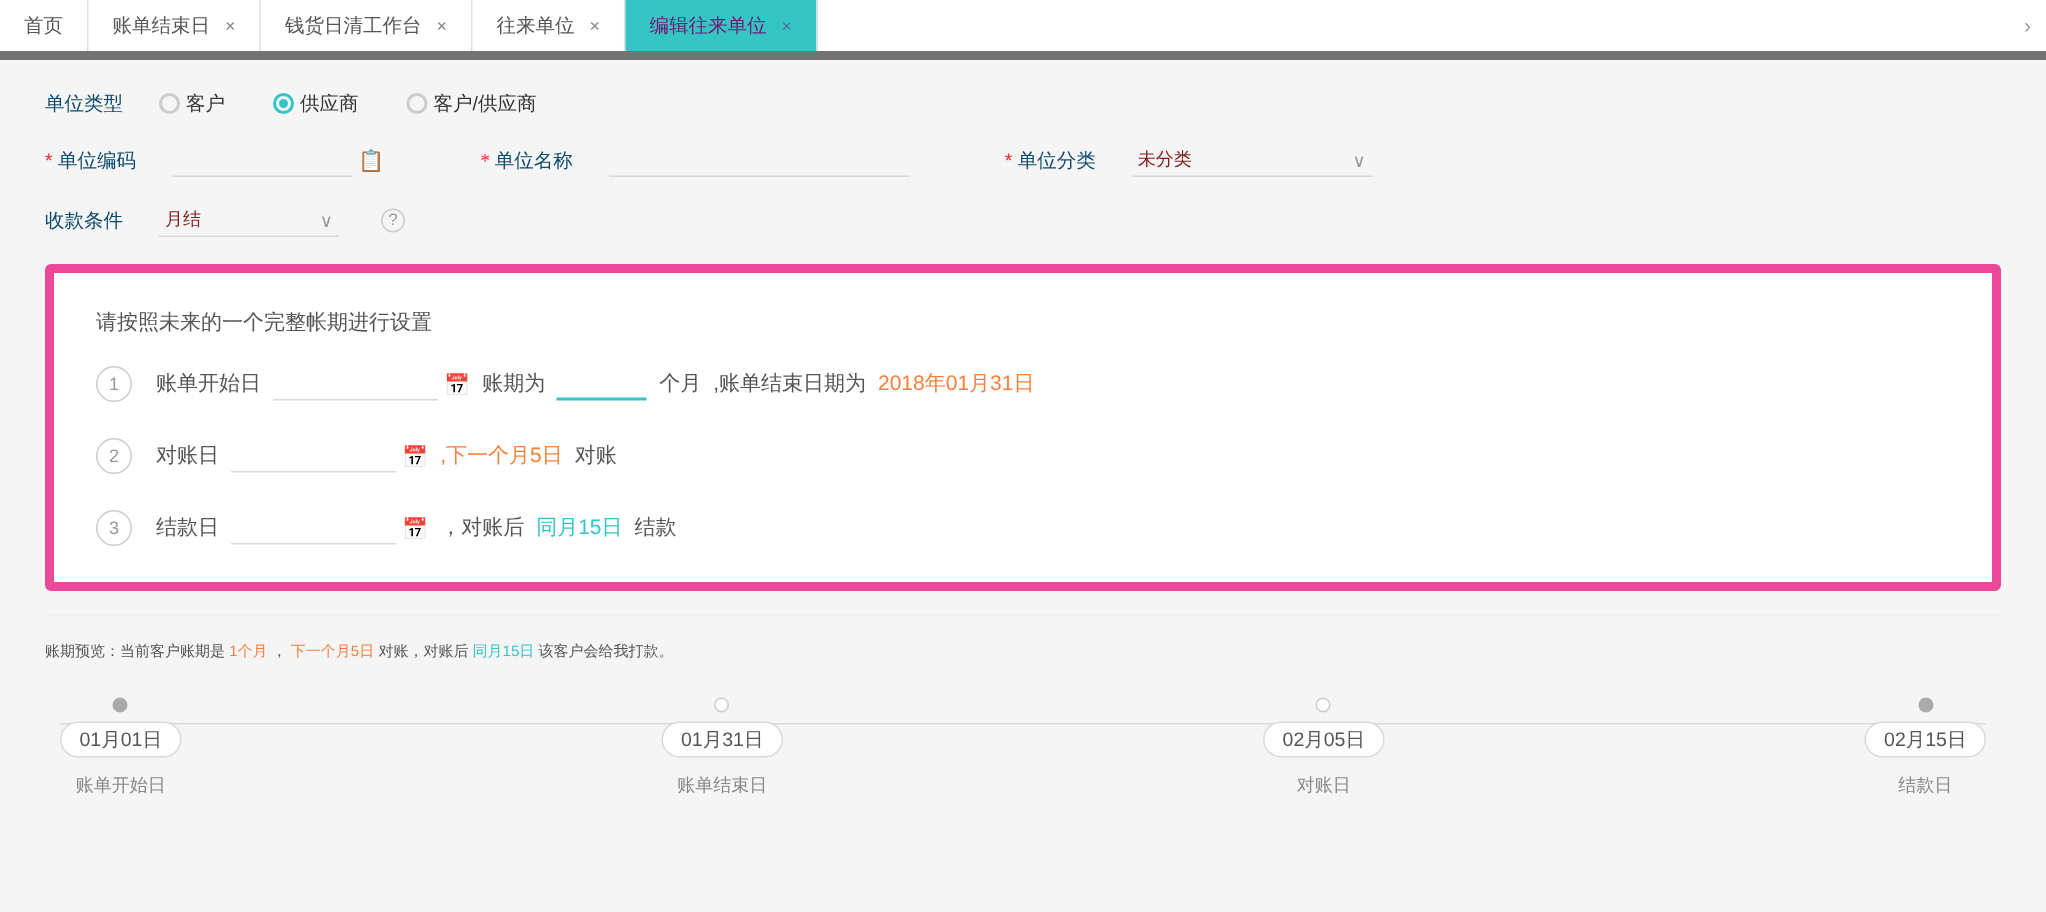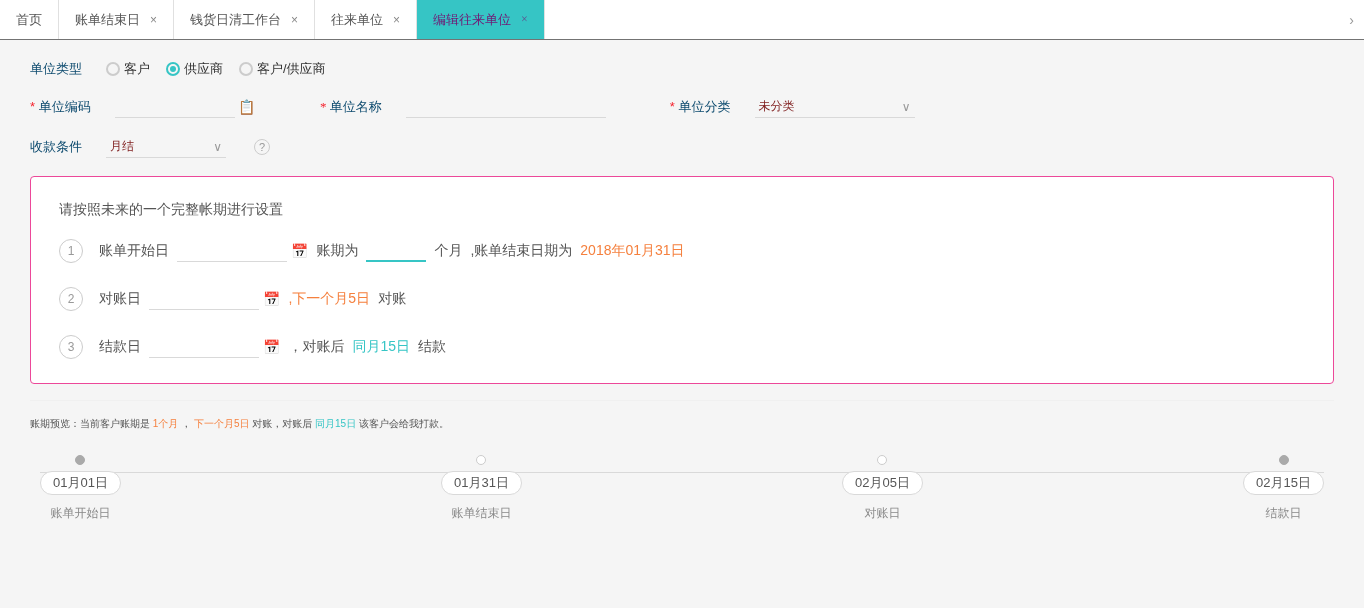--- a/index.html
+++ b/index.html
@@ -3,21 +3,21 @@
   <meta charset="utf-8">
   <style>
     * { box-sizing: border-box; margin: 0; padding: 0; }
     body { font-family: "Microsoft YaHei", "PingFang SC", Arial, sans-serif; font-size: 14px; color: #333; background: #f5f5f5; }
 
     
     .tab-bar {
       display: flex;
       align-items: stretch;
       background: #fff;
-      border-bottom: 1px solid #737373;
+      border-bottom: 6px solid #737373;
       height: 40px;
     }
     .tab {
       display: flex;
       align-items: center;
       padding: 0 16px;
       cursor: pointer;
       color: #555;
       font-size: 13px;
       border-right: 1px solid #e0e0e0;
@@ -75,21 +75,21 @@
       outline: none;
       font-size: 14px;
       color: #333;
       padding: 2px 4px;
       min-width: 120px;
       background: transparent;
     }
     .radio-group {
       display: flex;
       align-items: flex-start;
-      gap: 16px;
+      gap: 32px;
     }
     .radio-item {
       display: flex;
       align-items: center;
       gap: 4px;
       cursor: pointer;
       font-size: 13px;
     }
     .radio-circle {
       width: 14px;
@@ -143,21 +143,21 @@
       display: flex;
       align-items: center;
       justify-content: center;
       cursor: pointer;
       margin-left: 4px;
     }
 
     
     .period-card {
       background: #fff;
-      border: 1px solid #ec4899;
+      border: 6px solid #ec4899;
       border-radius: 4px;
       padding: 24px 28px;
       margin-bottom: 16px;
     }
     .card-title {
       font-size: 14px;
       color: #555;
       margin-bottom: 20px;
     }
     .period-row {

